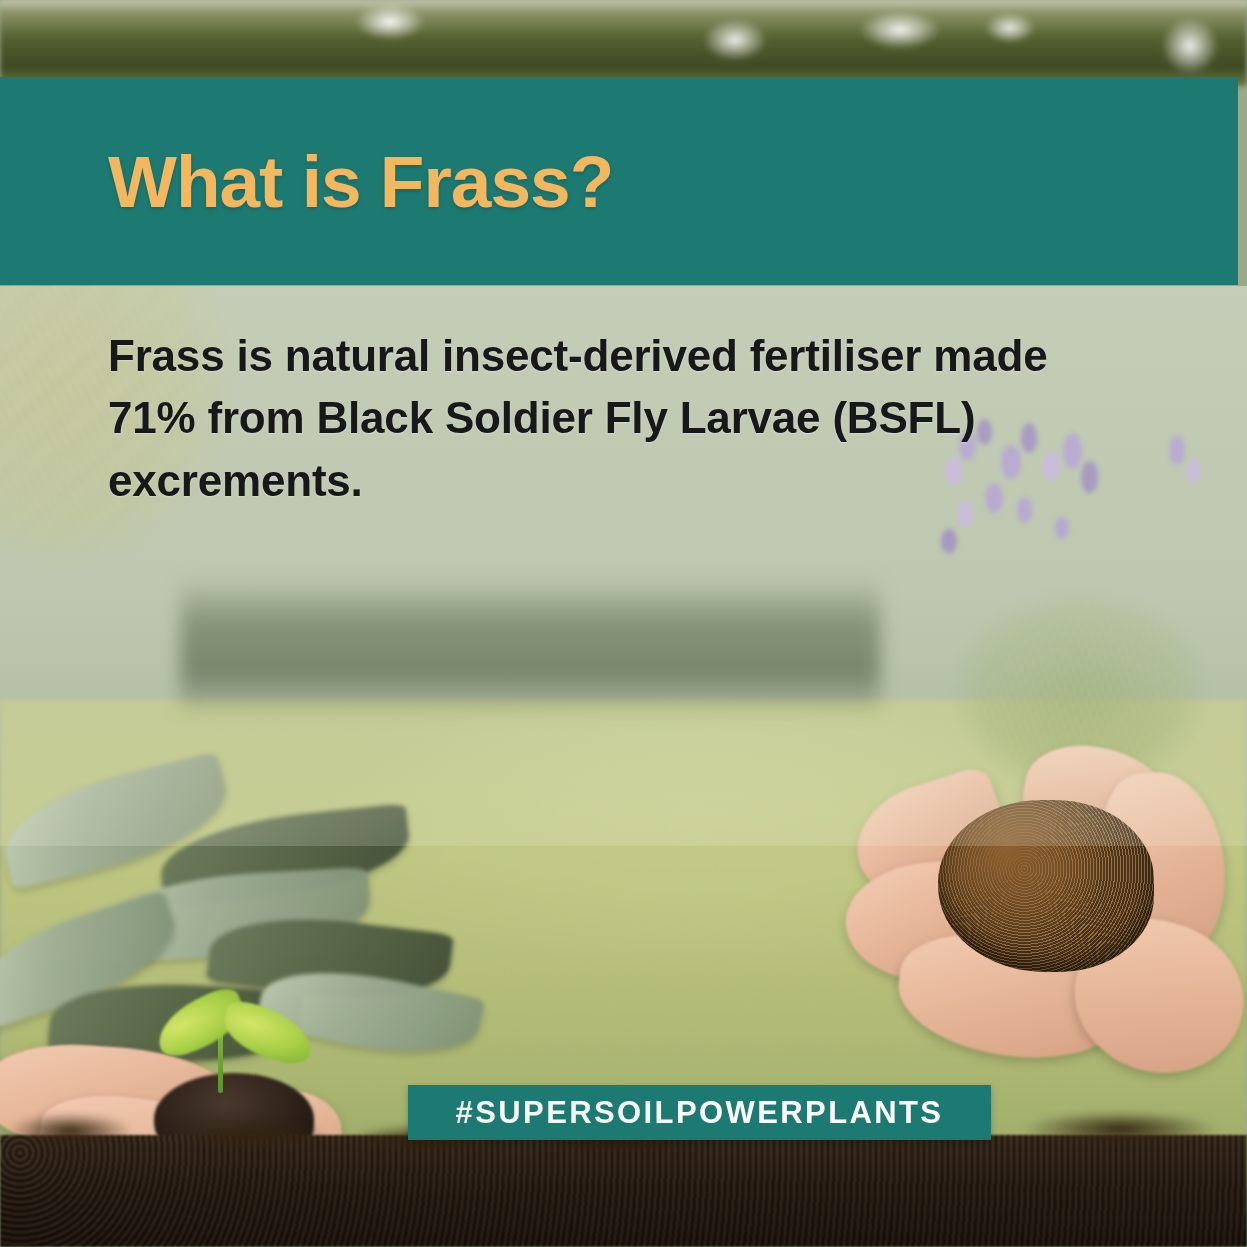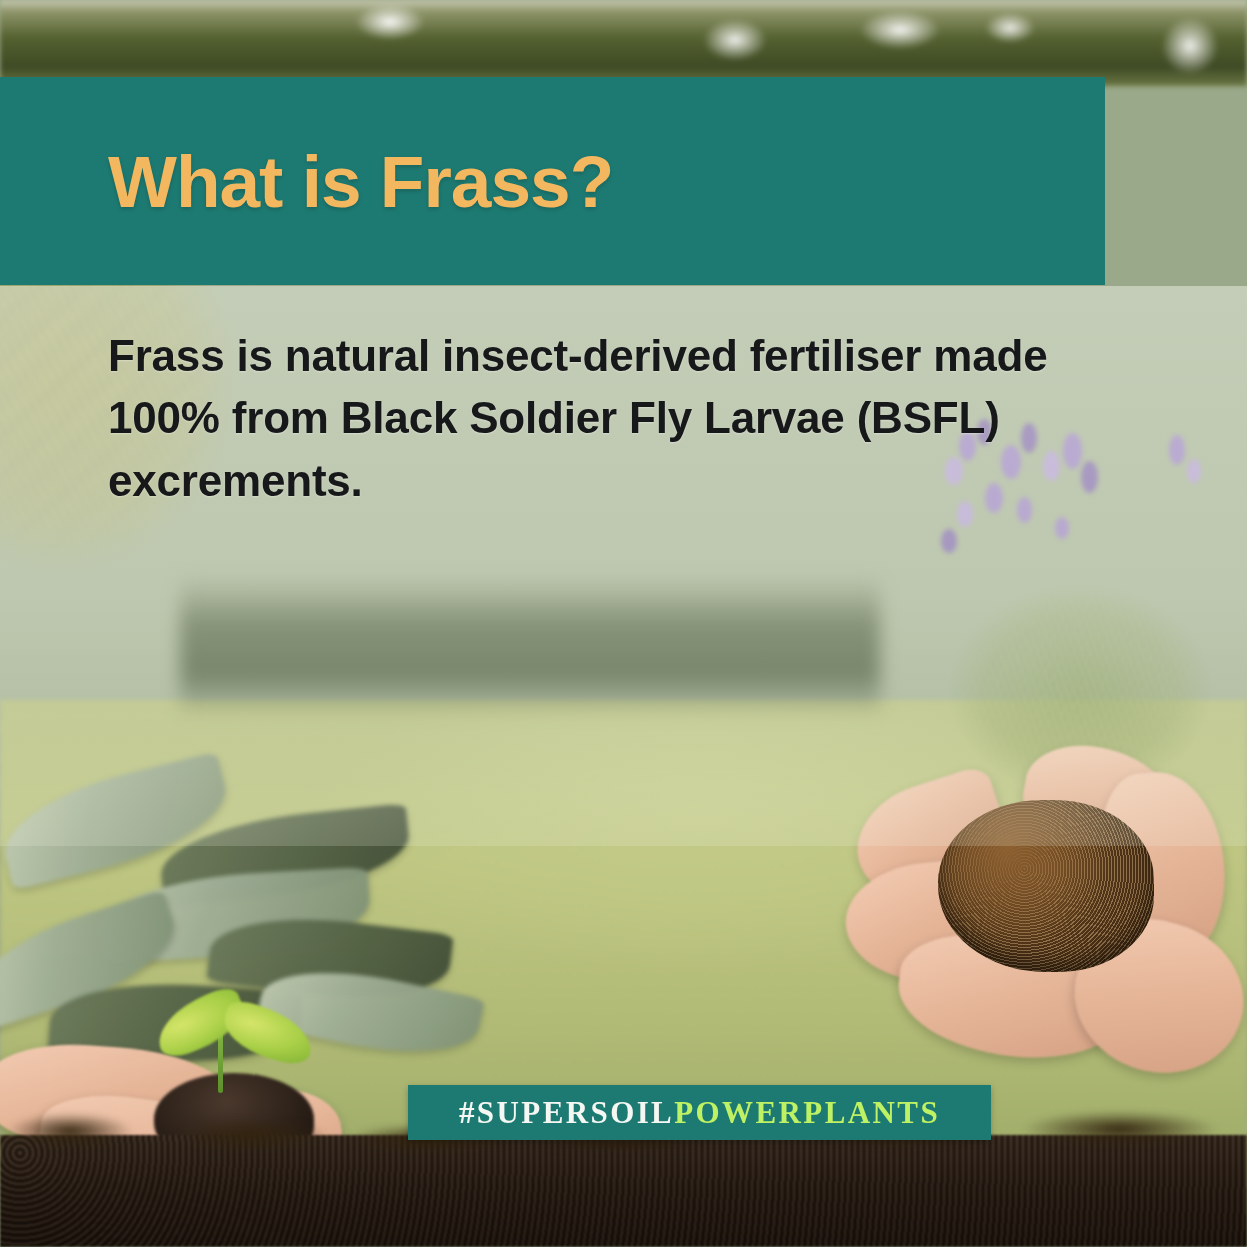--- a/index.html
+++ b/index.html
@@ -154,21 +154,21 @@
   }
 
   
   .wash{
     position:absolute;left:0;top:286px;width:100%;height:560px;
     background:linear-gradient(180deg, rgba(245,247,235,.46) 0%, rgba(243,246,232,.40) 55%, rgba(240,244,228,.18) 100%);
   }
 
   
   .header-bar{
-    position:absolute;left:0;top:77px;width:1105px;height:208px;
+    position:absolute;left:0;top:77px;width:1238px;height:208px;
     background:#1d7a72;
     display:flex;align-items:center;
   }
   .header-title{
     margin:0;padding:0 0 0 108px;
     font-size:73px;line-height:1;font-weight:bold;
     color:#f2b75f;letter-spacing:-1px;
     text-shadow:0 2px 4px rgba(0,0,0,.18);
   }
 
@@ -183,27 +183,26 @@
     text-shadow:0 1px 2px rgba(255,255,255,.35);
   }
   .para:last-child{margin-bottom:0;}
 
   
   .hashtag-banner{
     position:absolute;left:408px;top:1085px;width:583px;height:55px;
     background:#1d7a72;
     display:flex;align-items:center;justify-content:center;
     box-shadow:0 2px 6px rgba(0,0,0,.25);
-    font-family:Liberation Serif, serif;
   }
   .hashtag-banner span{
     font-size:31px;font-weight:bold;letter-spacing:2.4px;line-height:1;
   }
   .tag-a{color:#f4f7f2;}
-  .tag-b{color:#bef264;}
+  .tag-b{color:#ffffff;}
 </style>
 </head>
 <body>
 
 <div class="poster">
 
   <div class="bg">
     <div class="bg-sky"></div>
     <div class="bg-garden"></div>
     <div class="bg-lawn"></div>
@@ -262,21 +261,21 @@
 
     <div class="soil-band"></div>
     <div class="wash"></div>
   </div>
 
   <div class="header-bar">
     <h1 class="header-title">What is Frass?</h1>
   </div>
 
   <div class="copy">
-    <p class="para">Frass is natural insect-derived fertiliser made 100% from Black Soldier Fly Larvae (BSFL) excrements.</p>
+    <p class="para">Frass is natural insect-derived fertiliser made 71% from Black Soldier Fly Larvae (BSFL) excrements.</p>
   </div>
 
   <div class="hashtag-banner">
     <span class="tag-a">#SUPERSOIL</span>
       <span class="tag-b">POWERPLANTS</span>
   </div>
 
 </div>
 
 </body></html>

